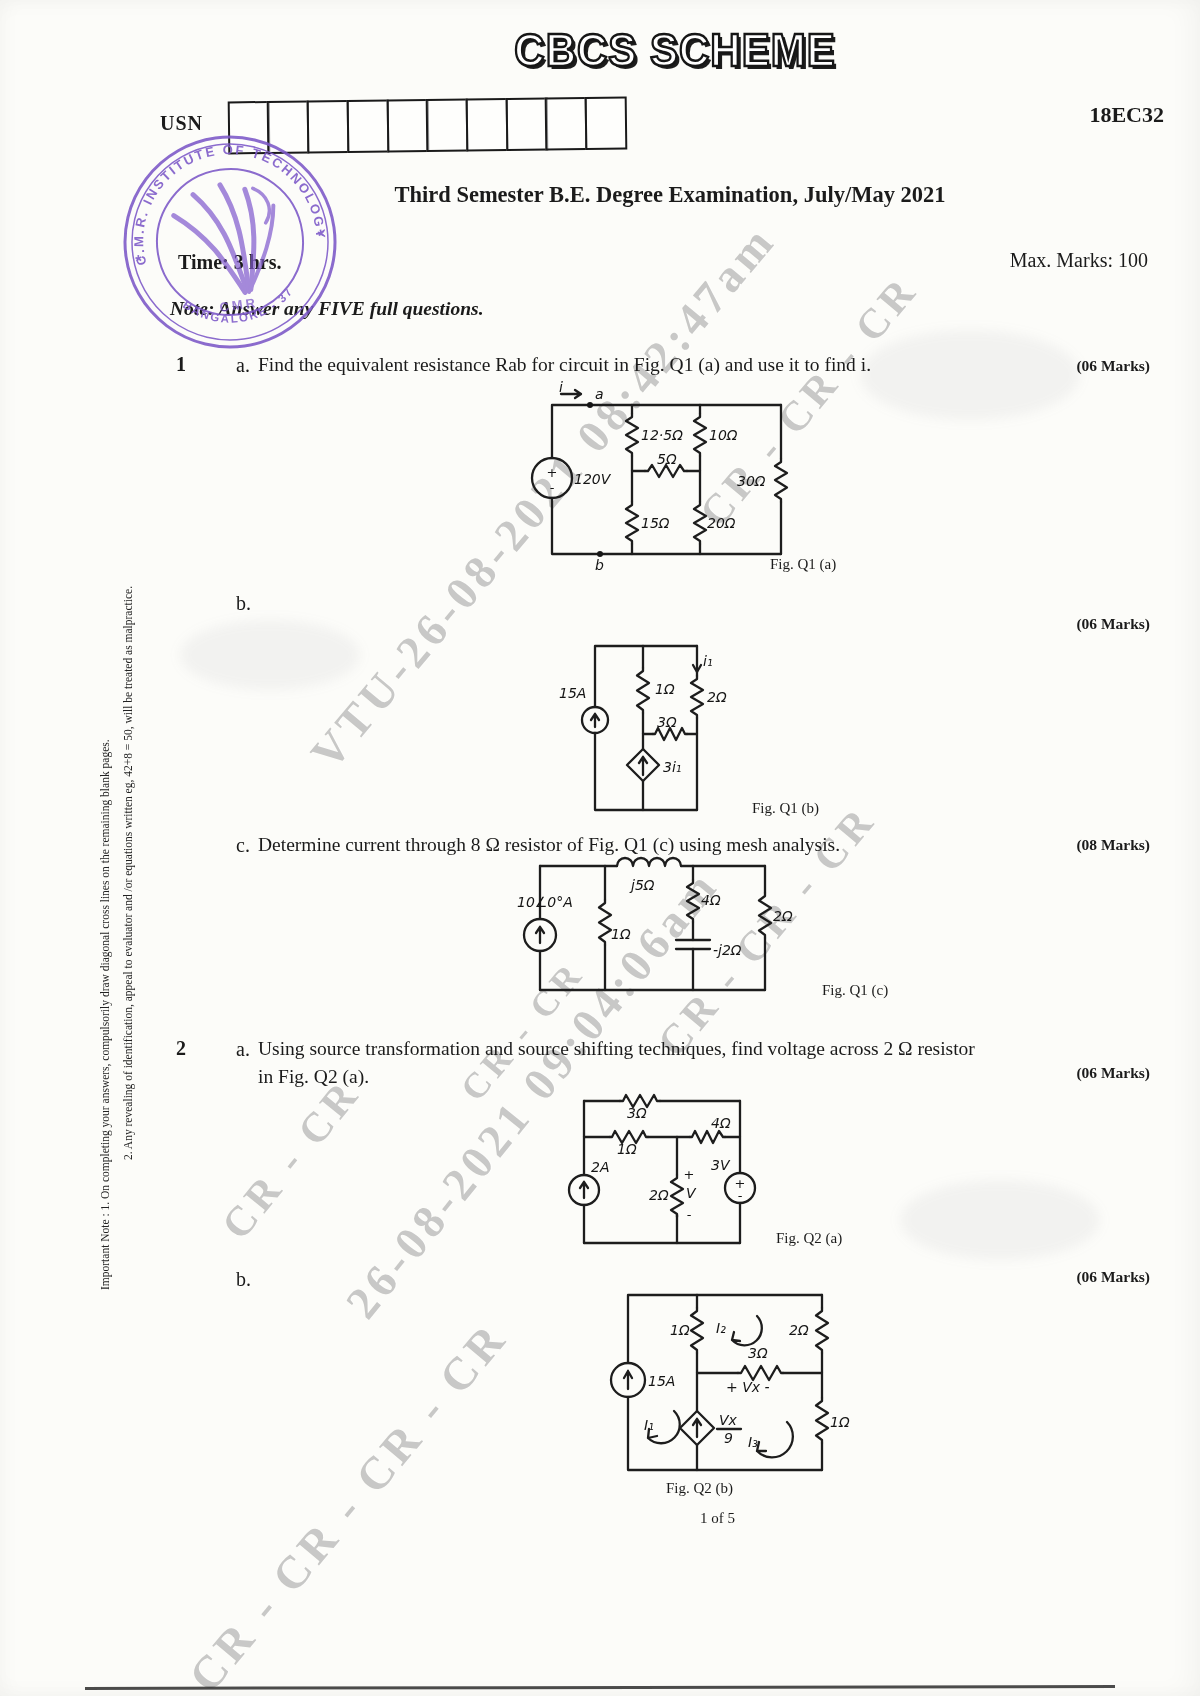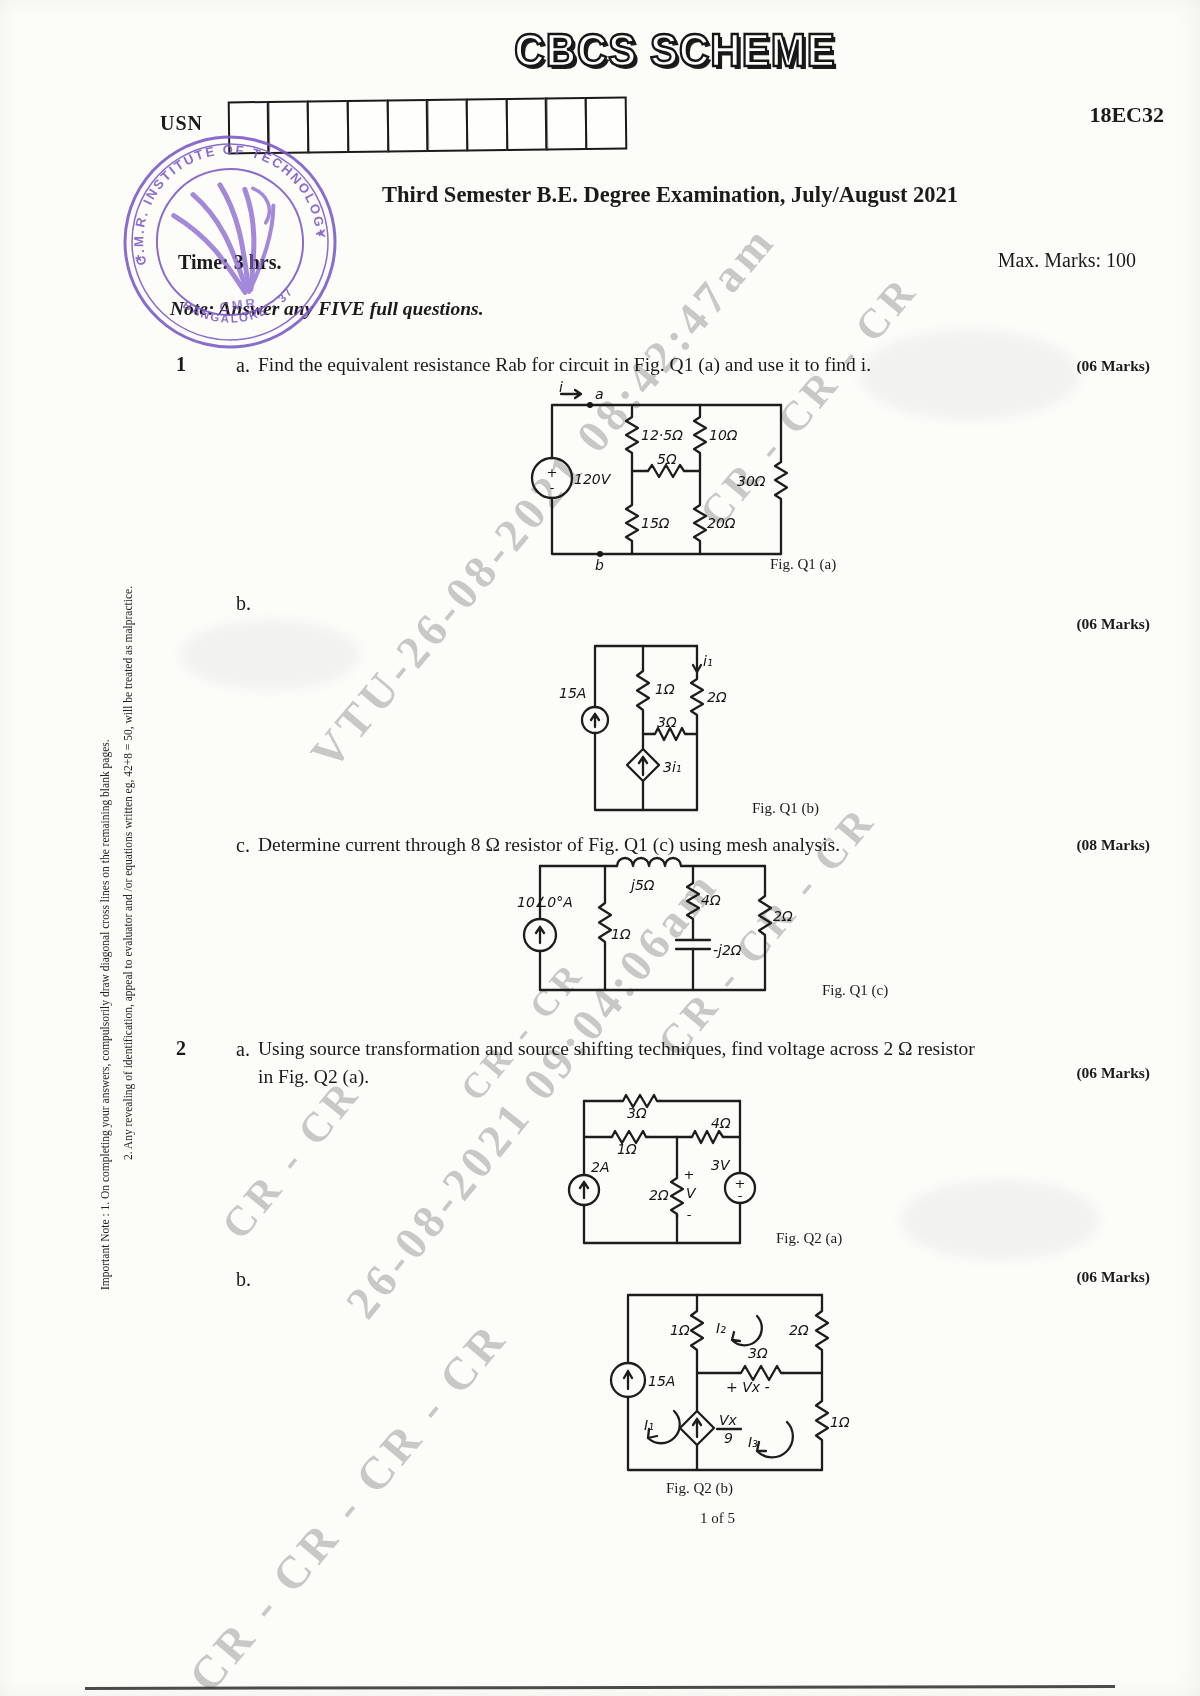--- a/index.html
+++ b/index.html
@@ -13,21 +13,21 @@
           font-weight:900;font-size:42px;letter-spacing:1px;color:#fff;
           -webkit-text-stroke:2.3px #161616;text-shadow:3px 3px 0 #1d1d1d;transform:scaleY(1.12)}
   .usn-label{left:160px;top:112px;font-weight:700;font-size:20px;letter-spacing:1px}
   .usn-boxes{left:230px;top:99px;display:flex;transform:rotate(-0.7deg)}
   .usn-box{width:38px;height:49px;border:2.3px solid #1a1a1a;margin-left:-2.3px;background:rgba(255,255,255,.55)}
   .code{right:36px;top:102px;font-weight:700;font-size:22px}
   .title{left:170px;top:182px;width:1000px;text-align:center;font-weight:700;font-size:22.5px}
   .subject{left:170px;top:215px;width:1000px;text-align:center;font-family:"Liberation Sans",sans-serif;
            font-weight:700;font-size:27px;letter-spacing:1.5px;color:#282828}
   .time{left:178px;top:251px;font-size:20px;font-weight:700}
-  .maxmarks{right:64px;top:249px;font-size:20px}
+  .maxmarks{right:52px;top:249px;font-size:20px}
   .note{left:170px;top:298px;width:1000px;text-align:left;font-weight:700;font-style:italic;font-size:19.5px}
 
   
   .qnum{font-size:20px;font-weight:700}
   .qletter{font-size:20px}
   .qtext{font-size:19.5px;white-space:nowrap}
   .dj{font-family:"DejaVu Serif","Liberation Serif",serif;font-size:19px}
   .marks{right:50px;font-weight:700;font-size:15.5px}
   .caption{font-size:15px}
 
@@ -82,21 +82,21 @@
     <div class="usn-box"></div>
     <div class="usn-box"></div>
     <div class="usn-box"></div>
     <div class="usn-box"></div>
     <div class="usn-box"></div>
     <div class="usn-box"></div>
     <div class="usn-box"></div>
     <div class="usn-box"></div>
   </div>
   <div class="abs code">18EC32</div>
-  <div class="abs title">Third Semester B.E. Degree Examination, July/August 2021</div>
+  <div class="abs title">Third Semester B.E. Degree Examination, July/May 2021</div>
   <div class="abs time">Time: 3 hrs.</div>
   <div class="abs maxmarks">Max. Marks: 100</div>
   <div class="abs note">Note: Answer any FIVE full questions.</div>
 
   <svg class="abs stamp" width="216" height="216" viewBox="-108 -108 216 216">
     <circle class="ring" r="105" stroke-width="3"></circle>
     <circle class="ring" r="98" stroke-width="1.5"></circle>
     <circle class="ring" r="73" stroke-width="2"></circle>
     <defs>
       <path id="arcT" d="M -86 8 A 86.5 86.5 0 1 1 86 8"></path>

